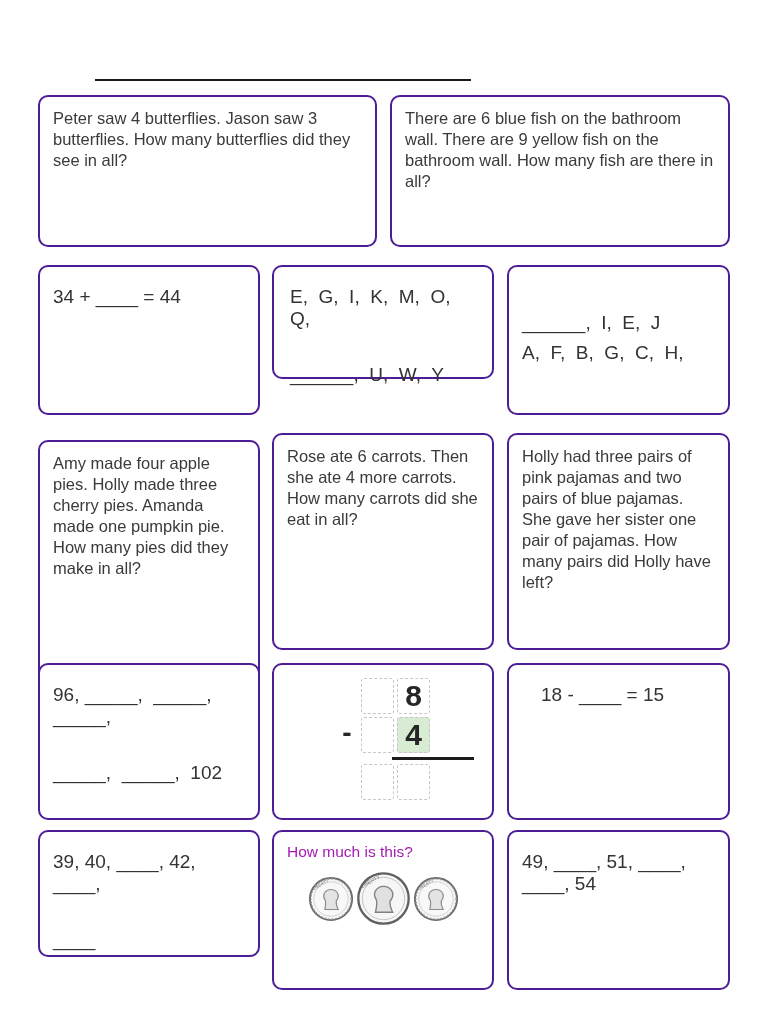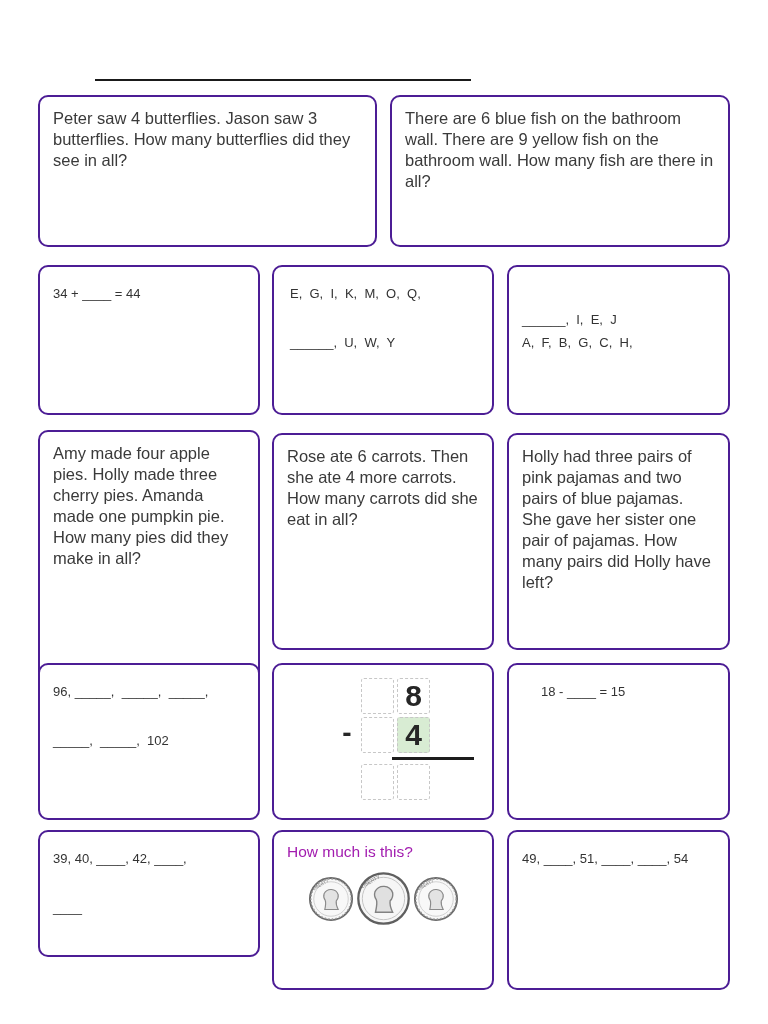--- a/index.html
+++ b/index.html
@@ -19,31 +19,31 @@
   }
 
   .box {
     position: absolute;
     border: 2px solid #4c1d95;
     border-radius: 10px;
     padding: 11px 13px;
     background: #fff;
   }
   .prob { font-size: 16.5px; line-height: 21px; color: #3a3a3a; }
-  .seq, .eq, .letters { font-size: 13px; color: #333; white-space: pre-wrap; }
+  .seq, .eq, .letters { font-size: 19px; color: #333; white-space: pre-wrap; }
   .line2 { margin-top: 34px; }
   .eq { margin-top: 8px; }
 
   
   .b1  { left: 38px;  top: 95px;  width: 339px; height: 152px; }
   .b2  { left: 390px; top: 95px;  width: 340px; height: 152px; }
   .b3  { left: 38px;  top: 265px; width: 222px; height: 150px; }
-  .b4  { left: 272px; top: 265px; width: 222px; height: 150px; padding-left: 16px; }
+  .b4  { left: 272px; top: 265px; width: 222px; height: 114px; padding-left: 16px; }
   .b5  { left: 507px; top: 265px; width: 223px; height: 150px; }
-  .b6  { left: 38px;  top: 430px; width: 222px; height: 252px; }
+  .b6  { left: 38px;  top: 440px; width: 222px; height: 252px; }
   .b7  { left: 272px; top: 433px; width: 222px; height: 217px; }
   .b8  { left: 507px; top: 433px; width: 223px; height: 217px; }
   .b9  { left: 38px;  top: 663px; width: 222px; height: 157px; }
   .b10 { left: 272px; top: 663px; width: 222px; height: 157px; }
   .b11 { left: 507px; top: 663px; width: 223px; height: 157px; padding-left: 32px; }
   .b12 { left: 38px;  top: 830px; width: 222px; height: 127px; }
   .b13 { left: 272px; top: 830px; width: 222px; height: 160px; }
   .b14 { left: 507px; top: 830px; width: 223px; height: 160px; }
 
   

